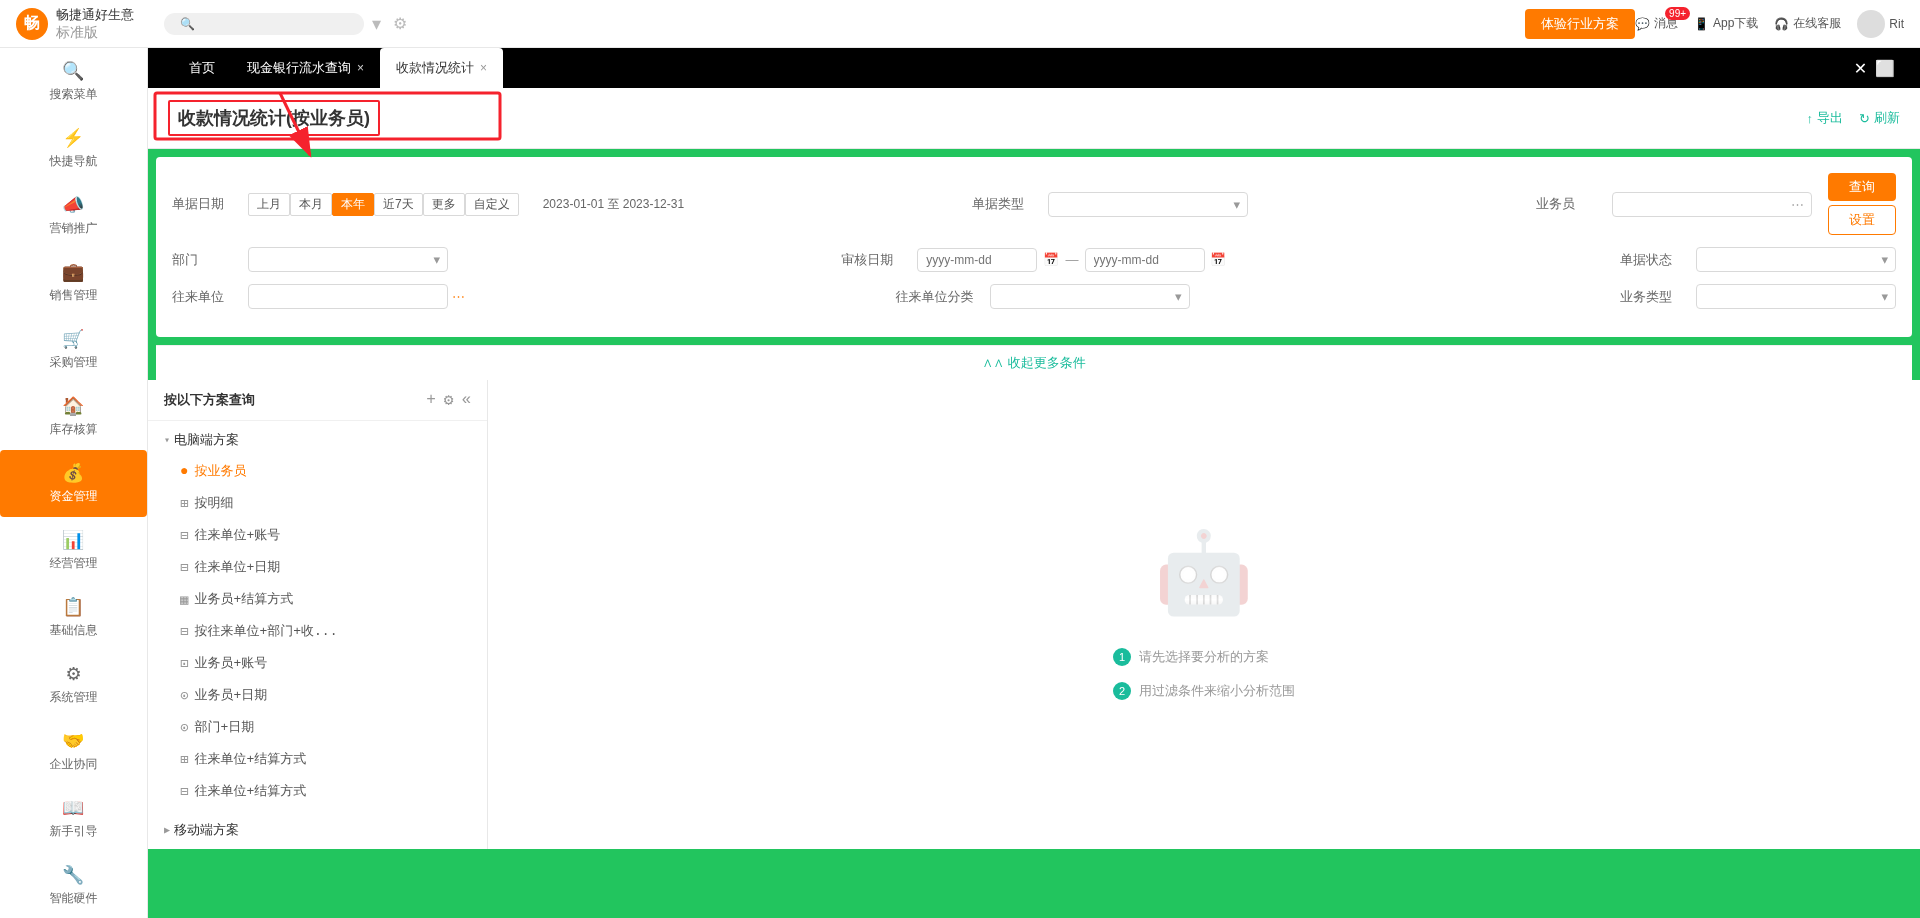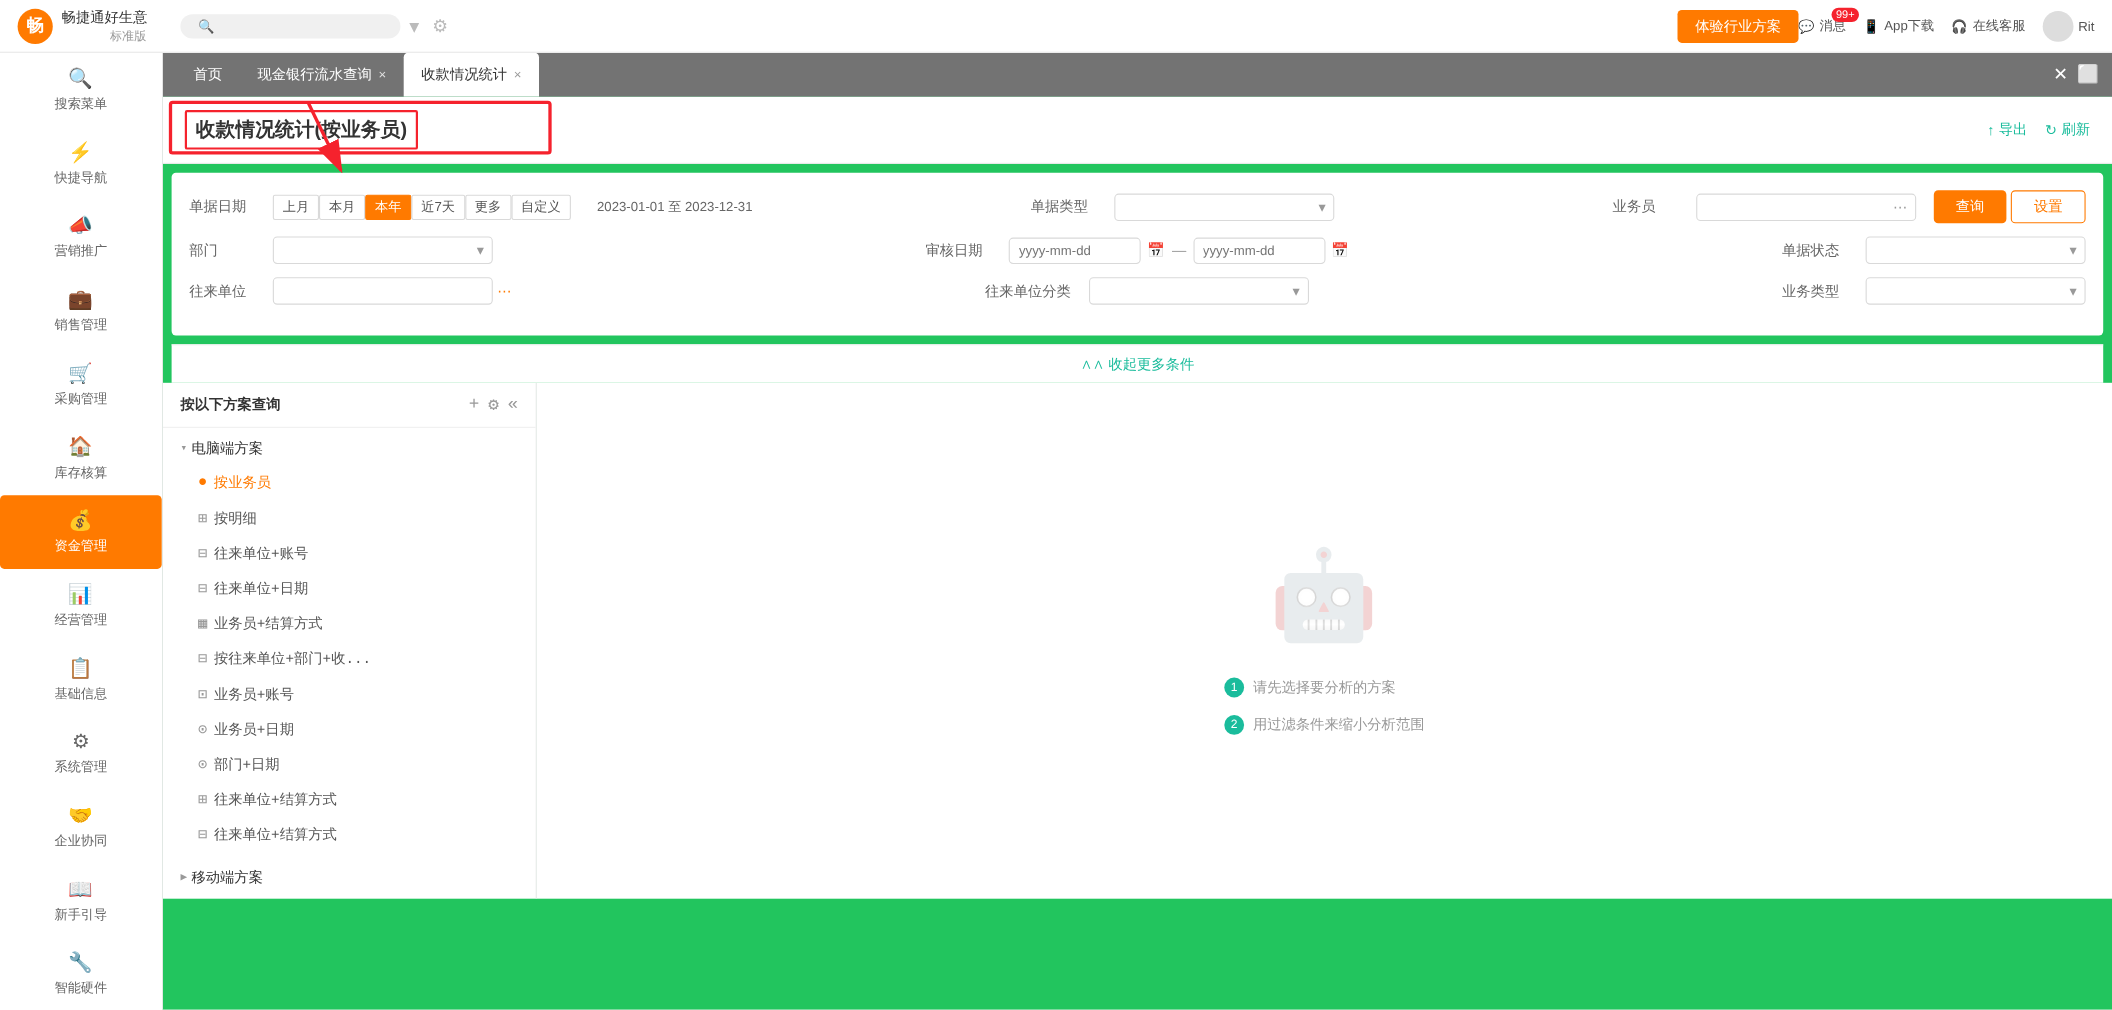--- a/index.html
+++ b/index.html
@@ -31,21 +31,21 @@
       background: #ff7a00;
       border-radius: 50%;
       display: flex;
       align-items: center;
       justify-content: center;
       color: white;
       font-weight: bold;
       font-size: 16px;
     }
     .logo-text { font-size: 13px; color: #333; }
-    .logo-badge { font-size: 11px; color: #999; margin-left: 44px; }
+    .logo-badge { font-size: 14px; color: #999; }
     .header-nav {
       display: flex;
       align-items: center;
       flex: 1;
       gap: 8px;
     }
     .header-search {
       background: #f0f0f0;
       border-radius: 16px;
       padding: 4px 16px;
@@ -130,24 +130,24 @@
     
     .content-area {
       flex: 1;
       display: flex;
       flex-direction: column;
       overflow: hidden;
     }
 
     
     .tab-bar {
-      background: #737373;
+      background: #000000;
       display: flex;
       height: 40px;
-      padding: 0 12px;
+      padding: 0 25px;
     }
     .tab-item {
       display: flex;
       align-items: center;
       padding: 0 16px;
       height: 40px;
       color: #fff;
       font-size: 13px;
       cursor: pointer;
       gap: 6px;
@@ -296,20 +296,21 @@
     .date-sep { color: #999; }
     .cal-icon { color: #999; cursor: pointer; }
     .filter-more-btn {
       color: #ff7a00;
       font-size: 13px;
       cursor: pointer;
       margin-left: 4px;
     }
     .filter-action-btns {
       display: flex;
+      flex-direction: column;
       gap: 4px;
       margin-left: auto;
       justify-content: flex-end;
     }
     .query-btn {
       background: #ff7a00;
       color: #fff;
       border: none;
       border-radius: 4px;
       padding: 5px 20px;

